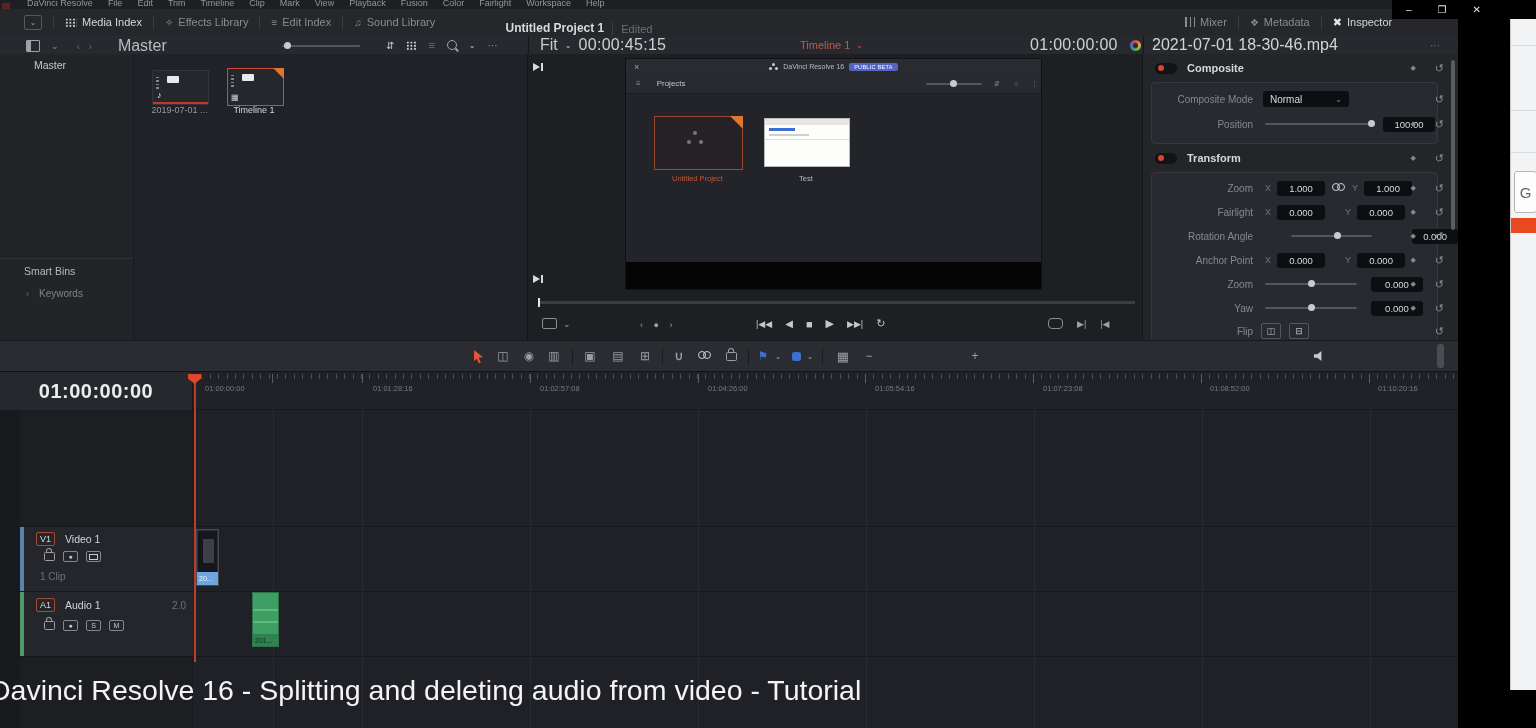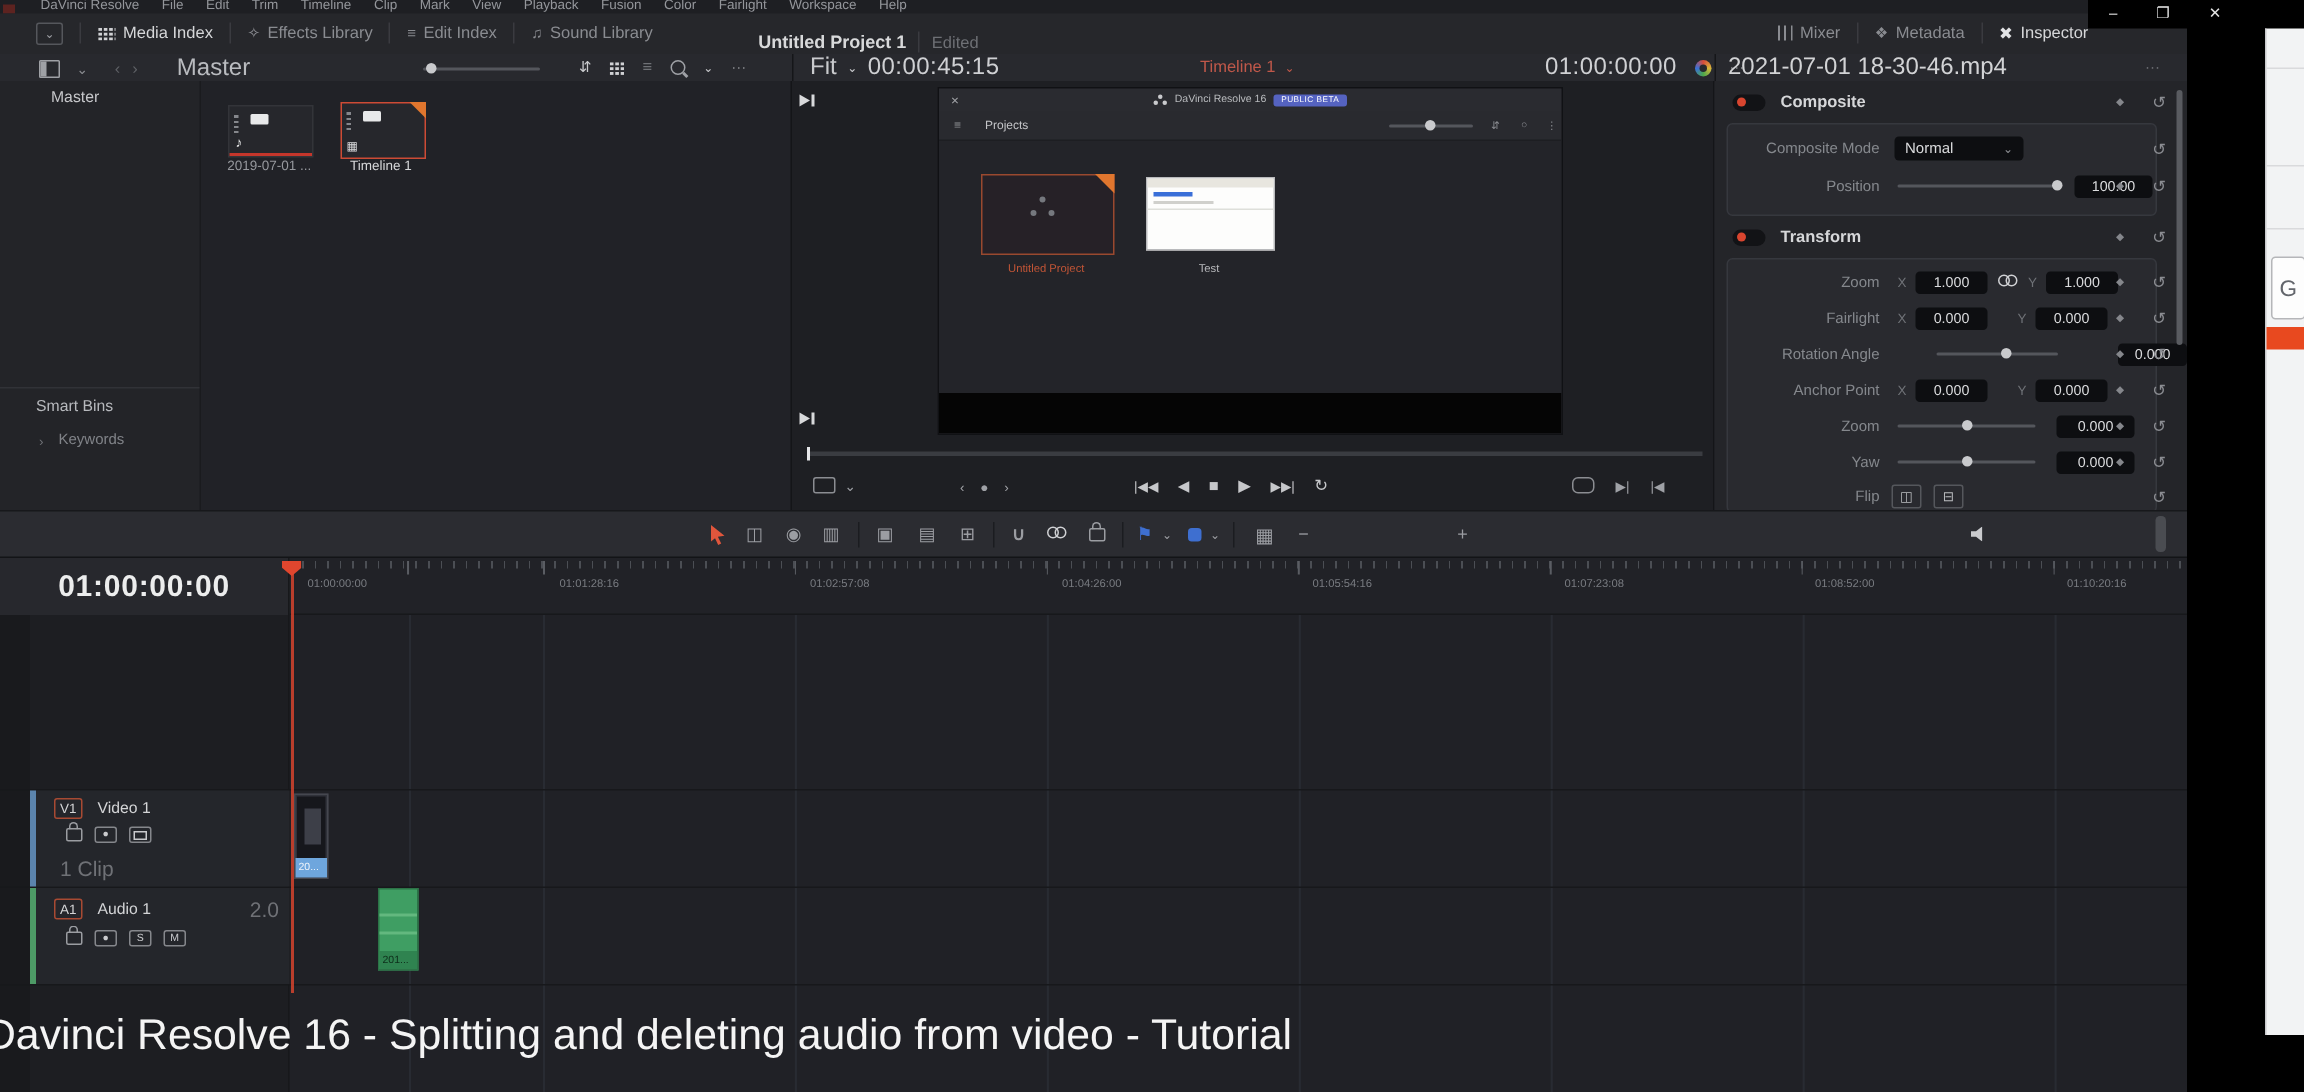--- a/index.html
+++ b/index.html
@@ -119,21 +119,21 @@
   .tracks{position:absolute;left:0;top:410px;width:1458px;height:318px;background:#202126;}
   .gridarea{position:absolute;left:193px;top:0;right:0;bottom:0;background:repeating-linear-gradient(90deg,#282b32 0 1px,transparent 1px 168px);background-position:169px 0;}
   .trackline{position:absolute;left:0;width:100%;height:1px;background:#17181b;}
   .tleft{position:absolute;left:0;top:0;width:193px;height:100%;background:#1d1e22;border-right:1px solid #17181b;box-sizing:border-box;}
   .tleft-dark{position:absolute;left:0;top:0;width:20px;height:100%;background:#191a1d;}
   .thblock{position:absolute;left:20px;width:173px;background:#24262b;}
   .tstrip{position:absolute;left:0;top:0;width:4px;height:100%;}
   .tid{border:1px solid #a84a33;border-radius:2px;color:#d4d5d7;font-size:9px;padding:0 3px;height:12px;display:flex;align-items:center;}
   .tname{font-size:10.5px;color:#d3d4d6;margin-left:10px;}
   .thbox{width:15px;height:11px;border:1px solid #85878c;border-radius:2px;display:flex;align-items:center;justify-content:center;font-size:7px;color:#c9cacd;box-sizing:border-box;}
-  .tinfo{font-size:14px;color:#6f7176;}
+  .tinfo{font-size:10px;color:#6f7176;}
   .playhead{position:absolute;left:194px;top:374px;width:1.5px;height:288px;background:rgba(224,70,46,.8);}
   .phmark{position:absolute;left:188px;top:374px;width:13px;height:10px;background:#e0462e;clip-path:polygon(0 0,100% 0,100% 45%,50% 100%,0 45%);}
   .vclip{position:absolute;left:196px;top:529px;width:23px;height:57px;background:#30323a;border:1px solid #45474f;box-sizing:border-box;}
   .vclip .thumb{position:absolute;left:1px;top:1px;right:1px;height:41px;background:#16171c;}
   .vclip .thumb::after{content:'';position:absolute;left:5px;top:8px;width:11px;height:24px;background:#3d3f48;}
   .vclip .lbl{position:absolute;left:0;bottom:0;width:100%;height:13px;background:#6ea6dd;color:#f0f5fb;font-size:7px;display:flex;align-items:center;padding-left:2px;box-sizing:border-box;}
   .aclip{position:absolute;left:252px;top:592px;width:27px;height:55px;background:#3f9e63;border:1px solid #2c7347;box-sizing:border-box;}
   .aclip .wf{position:absolute;left:0;width:100%;height:1.5px;background:#63b87f;}
   .aclip .lbl{position:absolute;left:0;bottom:0;width:100%;height:12px;background:#2f8350;color:#0d2d1a;font-size:7px;display:flex;align-items:center;padding-left:2px;box-sizing:border-box;}
   .tbscroll{position:absolute;left:1437px;top:344px;width:7px;height:24px;background:#4a4c51;border-radius:3px;}

